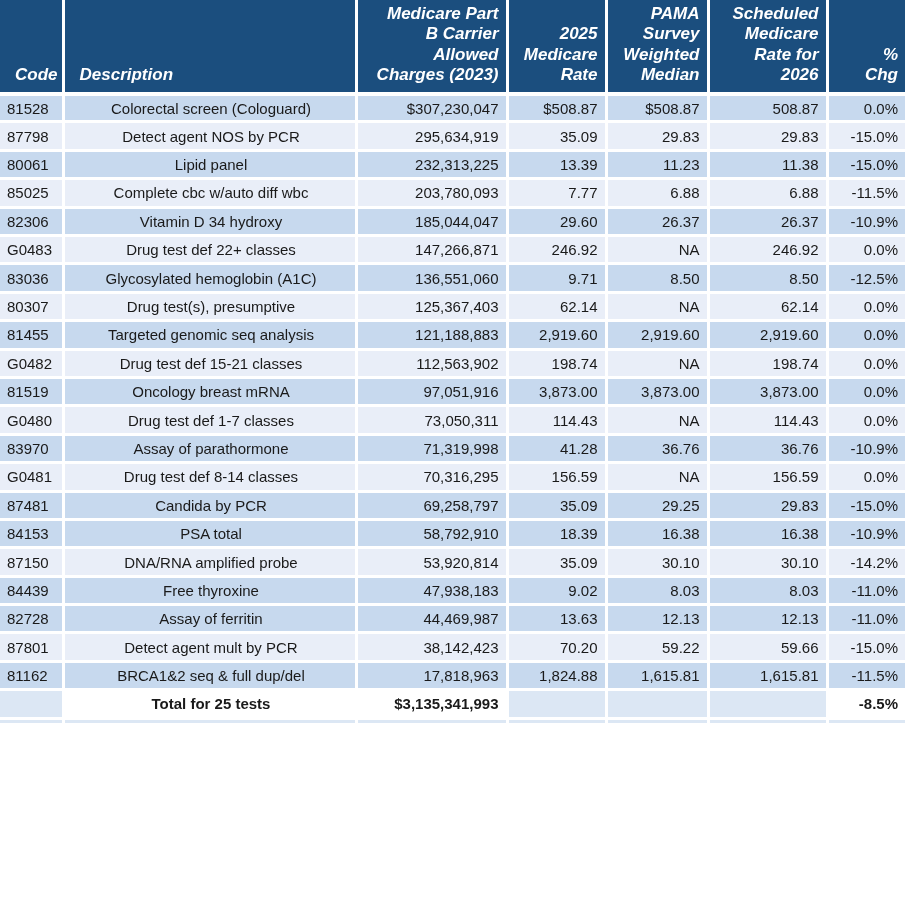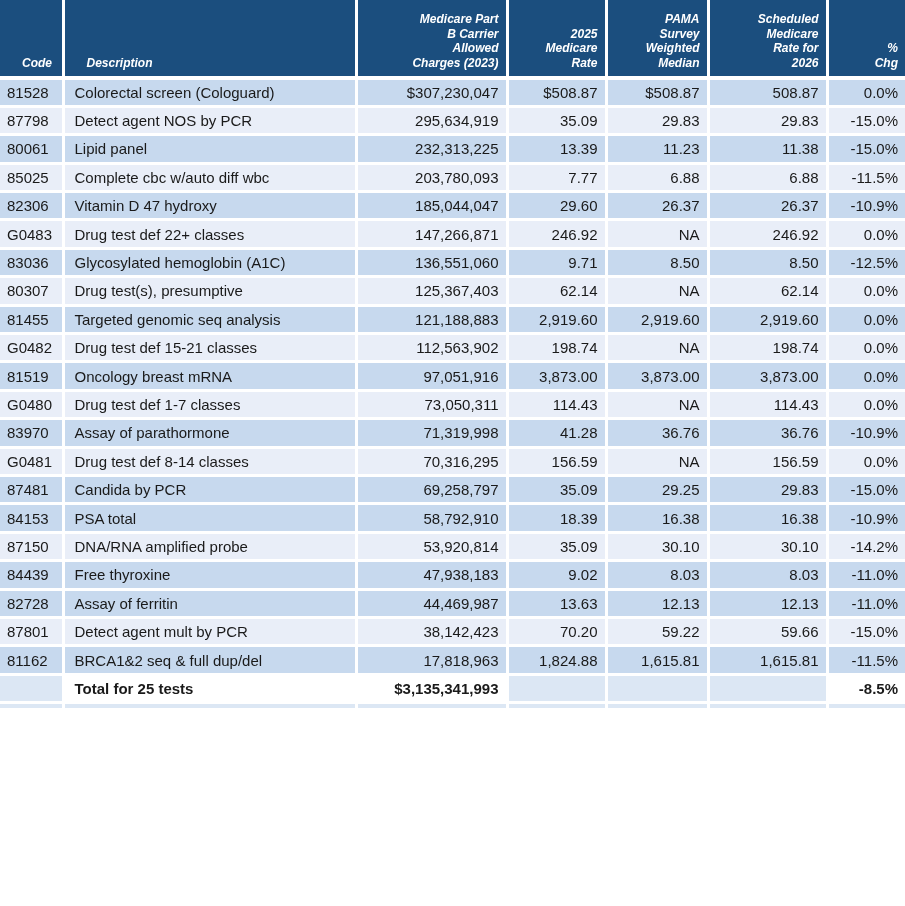--- a/index.html
+++ b/index.html
@@ -29,25 +29,25 @@
   col.c-rate25{width:99px;}
   col.c-pama{width:102px;}
   col.c-rate26{width:119px;}
   col.c-pct{width:78px;}
 
   thead th{
     background:var(--header-bg);
     color:var(--header-text);
     font-weight:bold;
     font-style:italic;
-    font-size:12px;
+    font-size:17px;
     line-height:1.2;
     vertical-align:bottom;
     text-align:right;
-    padding:4px 7px 6px 22px;
+    padding:4px 7px 6px 15px;
     border-right:3px solid #fff;
     border-bottom:4px solid #fff;
     height:78px;
     white-space:pre-line;
     overflow:hidden;
   }
   thead th:last-child{border-right:none;}
   thead th.left{text-align:left;}
 
   tbody td{
@@ -56,21 +56,21 @@
     padding:0 7px;
     border-right:3px solid #fff;
     border-bottom:3px solid #fff;
     text-align:right;
     white-space:nowrap;
     overflow:hidden;
     vertical-align:middle;
   }
   tbody td:last-child{border-right:none;}
   tbody td:nth-child(1){text-align:left;}
-  tbody td:nth-child(2){text-align:left;padding-left:10px;}
+  tbody td:nth-child(2){text-align:center;padding-left:10px;}
 
   tbody tr.dark td{background:var(--row-dark);}
   tbody tr.light td{background:var(--row-light);}
 
   tbody tr.total td{
     background:#ffffff;
     font-weight:bold;
     border-bottom:none;
   }
   tbody tr.total td.empty{background:var(--total-empty);}
@@ -152,21 +152,21 @@
     <td>85025</td>
     <td>Complete cbc w/auto diff wbc</td>
     <td>203,780,093</td>
     <td>7.77</td>
     <td>6.88</td>
     <td>6.88</td>
     <td>-11.5%</td>
   </tr>
       <tr class="dark">
     <td>82306</td>
-    <td>Vitamin D 47 hydroxy</td>
+    <td>Vitamin D 34 hydroxy</td>
     <td>185,044,047</td>
     <td>29.60</td>
     <td>26.37</td>
     <td>26.37</td>
     <td>-10.9%</td>
   </tr>
       <tr class="light">
     <td>G0483</td>
     <td>Drug test def 22+ classes</td>
     <td>147,266,871</td>

